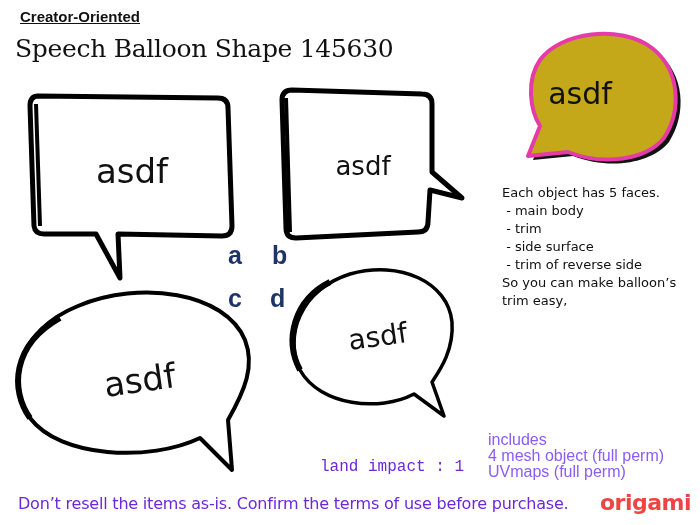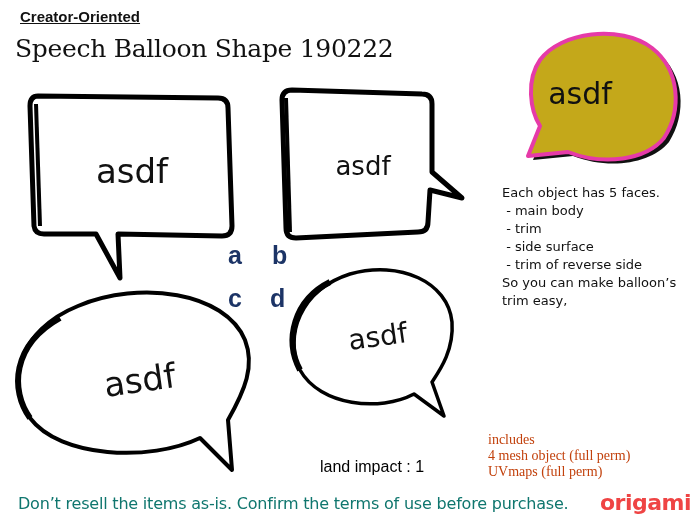--- a/index.html
+++ b/index.html
@@ -20,42 +20,42 @@
     svg.balloons { left: 0; top: 0; }
     .balloon-text { font-family: "DejaVu Sans", sans-serif; fill: #111; }
     .letter {
       font-family: "Liberation Sans", sans-serif; font-weight: bold; font-size: 25px; color: #1c3466;
     }
     .desc {
       left: 502px; top: 184px; font-size: 13px; line-height: 18px; color: #111;
       font-family: "DejaVu Sans", sans-serif; white-space: pre;
     }
     .includes {
-      left: 488px; top: 432px; font-size: 14px; line-height: 16px; color: #c2410c;
-      font-family: Liberation Serif, serif; white-space: pre;
+      left: 488px; top: 432px; font-size: 16px; line-height: 16px; color: #8b5cf6;
+      font-family: Liberation Sans, sans-serif; white-space: pre;
     }
     .land {
-      left: 320px; top: 458px; font-size: 16px; color: #000000;
-      font-family: Liberation Sans, sans-serif;
+      left: 320px; top: 458px; font-size: 16px; color: #6d28d9;
+      font-family: Liberation Mono, monospace;
       text-align: right;
     }
     .notice {
-      left: 18px; top: 494px; font-size: 16px; color: #0f766e;
+      left: 18px; top: 494px; font-size: 16px; color: #6d28d9;
       font-family: "DejaVu Sans", sans-serif; letter-spacing: -0.2px;
     }
     .brand {
       left: 600px; top: 490px; font-size: 22px; color: #ef4444; font-weight: bold;
       font-family: "DejaVu Sans", sans-serif; letter-spacing: -0.5px;
     }
   </style>
 </head>
 <body>
 
 <div class="abs subtitle">Creator-Oriented</div>
-<div class="abs title">Speech Balloon Shape 190222</div>
+<div class="abs title">Speech Balloon Shape 145630</div>
 
 <svg class="abs balloons" width="700" height="525" viewBox="0 0 700 525">
 
   <g>
     <path d="M38,96 Q30,96 30,106 L34,226 Q35,234 44,234 L96,234 L120,278 L118,234 L222,236 Q232,236 232,226 L228,108 Q228,98 218,98 Z" fill="#fff" stroke="#000" stroke-width="5" stroke-linejoin="round"></path>
     <path d="M36,104 L40,226" stroke="#000" stroke-width="4" fill="none"></path>
     <text class="balloon-text" x="132" y="183" font-size="34" text-anchor="middle">asdf</text>
   </g>
 
   <g>

